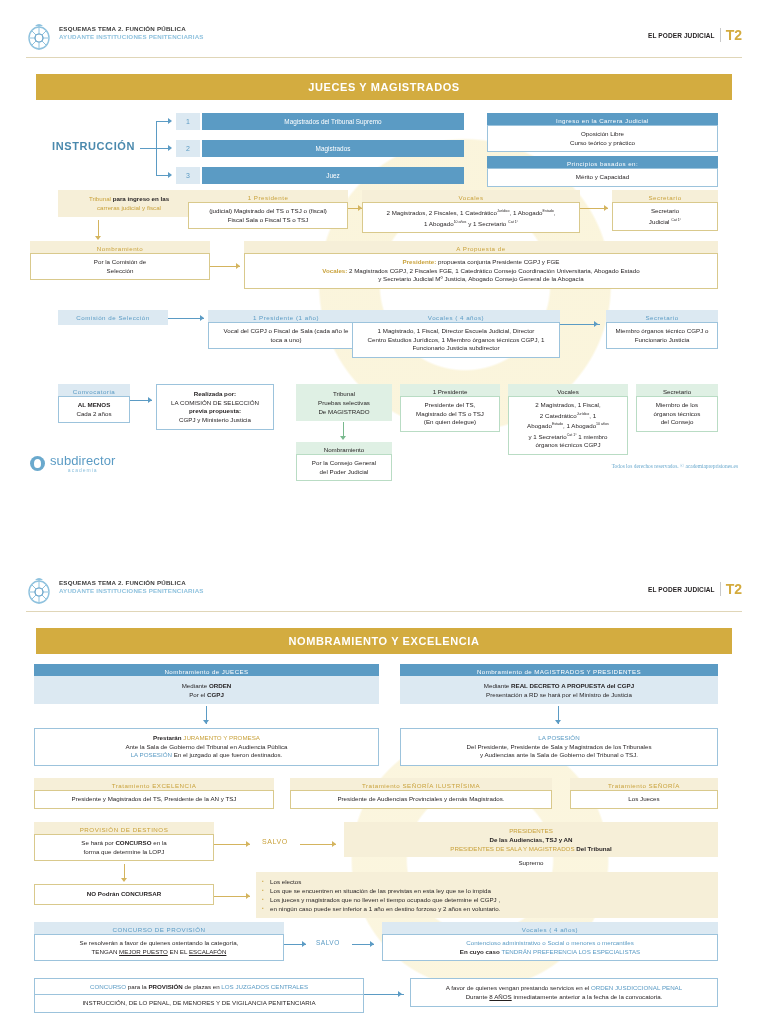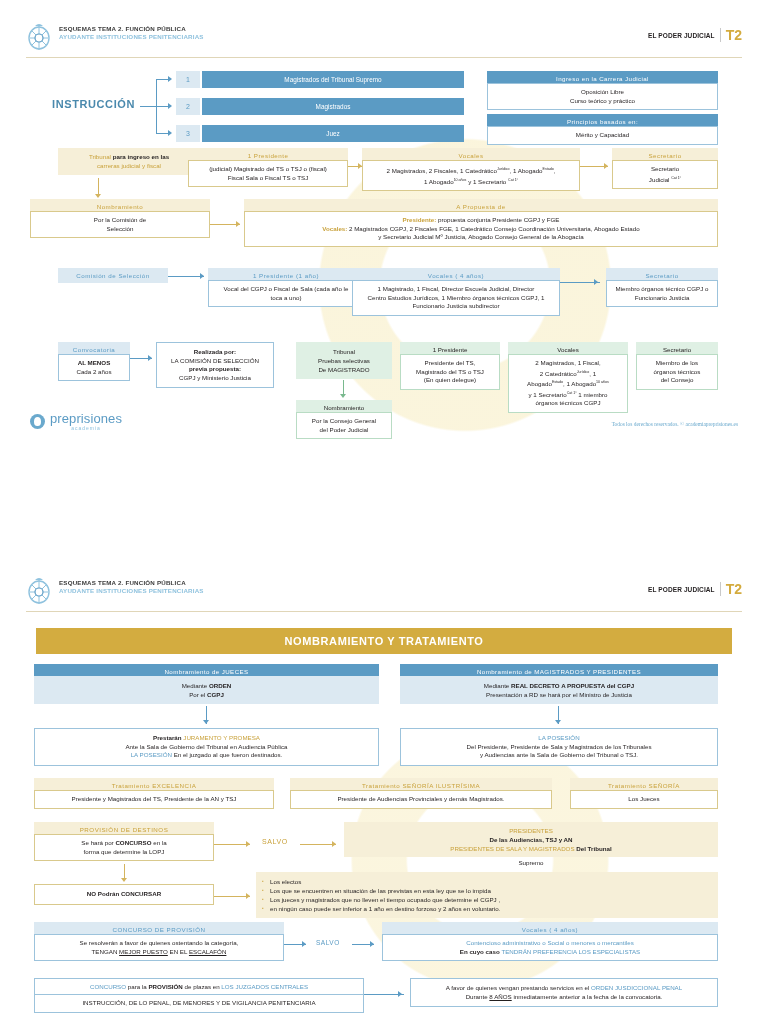--- a/index.html
+++ b/index.html
@@ -215,20 +215,21 @@
         <div class="hdr-line1">ESQUEMAS TEMA 2. FUNCIÓN PÚBLICA</div>
         <div class="hdr-line2">AYUDANTE INSTITUCIONES PENITENCIARIAS</div>
       </div>
       <div class="hdr-right">
         <span class="label">EL PODER JUDICIAL</span>
         <span class="tnum">T2</span>
       </div>
     </div>
     <div class="hdr-rule"></div>
 
+    <div class="banner">JUECES Y MAGISTRADOS</div>
 
     <div style="position:relative;height:78px;margin-top:8px;">
       <div class="cat-label abs" style="left:52px;top:32px;">INSTRUCCIÓN</div>
 
       <div class="ln abs" style="left:140px;top:40px;width:16px;height:1px;"></div>
       <div class="ln abs" style="left:156px;top:13px;width:1px;height:54px;"></div>
       <div class="ln abs" style="left:156px;top:13px;width:12px;height:1px;"></div>
       <div class="ln abs" style="left:156px;top:40px;width:12px;height:1px;"></div>
       <div class="ln abs" style="left:156px;top:67px;width:12px;height:1px;"></div>
       <div class="arrow-r abs" style="left:168px;top:10px;"></div>
@@ -380,21 +381,21 @@
         <div>Miembro de los</div>
         <div>órganos técnicos</div>
         <div>del Consejo</div>
       </div>
     </div>
 
     <div class="pg-footer">
       <div class="brand">
         <div class="brand-mark"></div>
         <div>
-          <div class="brand-name">preprisiones</div>
+          <div class="brand-name">subdirector</div>
           <div class="brand-sub">academia</div>
         </div>
       </div>
       <div class="rights">Todos los derechos reservados. © academiapreprisiones.es</div>
     </div>
   </div>
 </div>
 
 <div class="page page-2">
   <div class="watermark2" style="top:150px;"></div>
@@ -411,21 +412,21 @@
         <div class="hdr-line1">ESQUEMAS TEMA 2. FUNCIÓN PÚBLICA</div>
         <div class="hdr-line2">AYUDANTE INSTITUCIONES PENITENCIARIAS</div>
       </div>
       <div class="hdr-right">
         <span class="label">EL PODER JUDICIAL</span>
         <span class="tnum">T2</span>
       </div>
     </div>
     <div class="hdr-rule"></div>
 
-    <div class="banner">NOMBRAMIENTO Y TRATAMIENTO</div>
+    <div class="banner">NOMBRAMIENTO Y EXCELENCIA</div>
 
     <div style="position:relative;height:60px;margin-top:10px;">
       <div class="hdr-blue-solid abs" style="left:34px;top:0;width:345px;">Nombramiento de JUECES</div>
       <div class="abs" style="left:34px;top:12px;width:345px;background:#dce9f2;text-align:center;font-size:6.2px;padding:5px 3px;line-height:9px;">
         <div><span>Mediante </span><b>ORDEN</b></div>
         <div><span>Por el </span><b>CGPJ</b></div>
       </div>
       <div class="ln abs" style="left:206px;top:42px;width:1px;height:18px;"></div>
 
       <div class="hdr-blue-solid abs" style="left:400px;top:0;width:318px;">Nombramiento de MAGISTRADOS Y PRESIDENTES</div>

